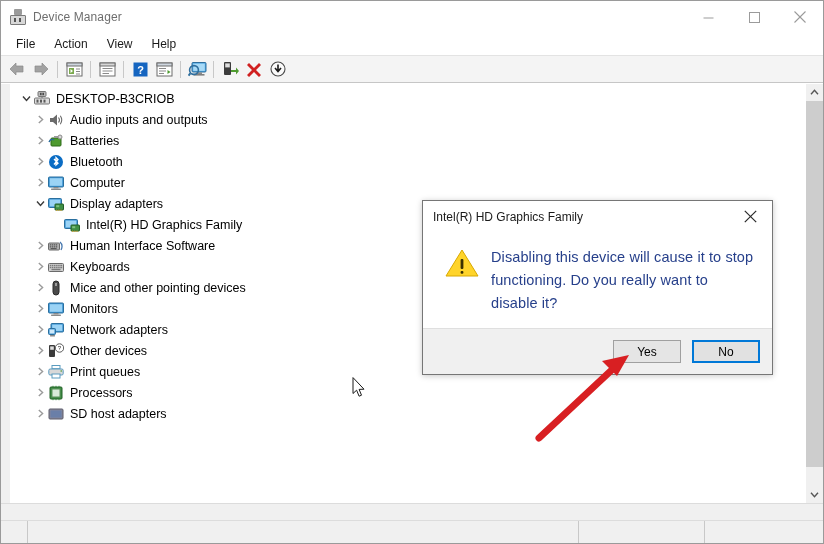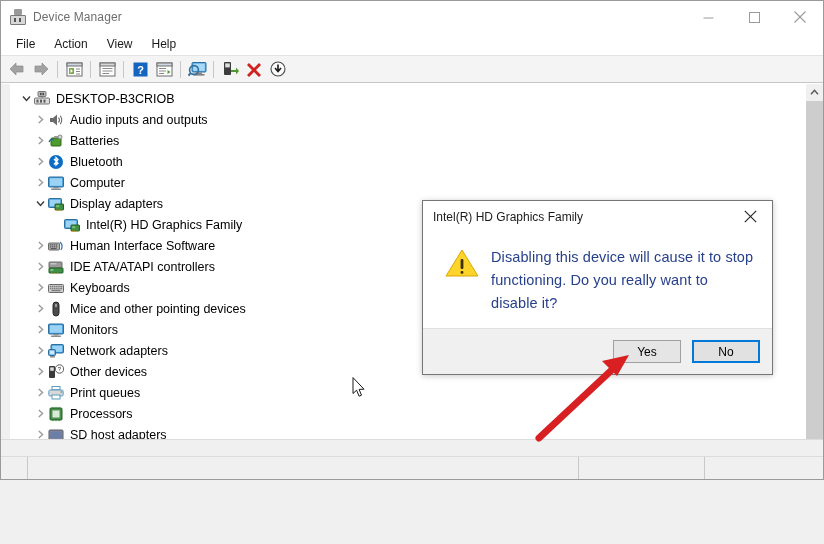--- a/index.html
+++ b/index.html
@@ -3,21 +3,21 @@
 <meta charset="utf-8">
 <style>
   html,body{margin:0;padding:0;}
   body{
     width:824px;height:544px;overflow:hidden;
     background:#f0f0f0;
     font-family:"Liberation Sans","DejaVu Sans",sans-serif;
     -webkit-font-smoothing:antialiased;
   }
   .window{
-    position:absolute;left:0;top:0;width:824px;height:480px;
+    position:absolute;left:0;top:0;width:824px;height:544px;
     background:#ffffff;
     border:1px solid #9a9a9a;
     box-sizing:border-box;
     display:flex;flex-direction:column;
   }
 
   
   .titlebar{
     height:32px;flex:0 0 32px;background:#ffffff;
     display:flex;align-items:center;position:relative;
@@ -436,39 +436,20 @@
                 <rect x="5.8" y="8.2" width="1.4" height="1.3"></rect>
                 <rect x="7.8" y="8.2" width="1.4" height="1.3"></rect>
                 <rect x="2.6" y="10" width="6" height="1.2"></rect>
               </g>
               <path d="M12 4 Q15.5 7 13 12" fill="none" stroke="#4a7ab0" stroke-width="1.3"></path>
             </svg>
         </span>
         <span class="label">Human Interface Software</span>
       </div>
 
-      <div class="row indent1">
-        <span class="chev">
-          <svg width="9" height="9" viewBox="0 0 9 9">
-              <path d="M2.8 1 L6.6 4.5 L2.8 8" fill="none" stroke="#9a9a9a" stroke-width="1.4"></path>
-            </svg>
-        </span>
-        <span class="icon">
-          <svg width="16" height="16" viewBox="0 0 16 16">
-              <rect x="1" y="3" width="13" height="6" fill="#9a9a9a" stroke="#6a6a6a" rx="0.8"></rect>
-              <rect x="2.4" y="4.2" width="6" height="1.2" fill="#cfcfcf"></rect>
-              <rect x="1" y="9" width="14" height="5" fill="#3f8f45" stroke="#246028" rx="0.6"></rect>
-              <rect x="2.4" y="10" width="3" height="2" fill="#7dc07f"></rect>
-              <rect x="3" y="13.6" width="1.2" height="1.3" fill="#c8a23a"></rect>
-              <rect x="6" y="13.6" width="1.2" height="1.3" fill="#c8a23a"></rect>
-              <rect x="9" y="13.6" width="1.2" height="1.3" fill="#c8a23a"></rect>
-            </svg>
-        </span>
-        <span class="label">IDE ATA/ATAPI controllers</span>
-      </div>
 
       <div class="row indent1">
         <span class="chev">
           <svg width="9" height="9" viewBox="0 0 9 9">
               <path d="M2.8 1 L6.6 4.5 L2.8 8" fill="none" stroke="#9a9a9a" stroke-width="1.4"></path>
             </svg>
         </span>
         <span class="icon">
           <svg width="16" height="16" viewBox="0 0 16 16">
               <rect x="0.5" y="4.5" width="15" height="8" fill="#cfcfcf" stroke="#6a6a6a" rx="1"></rect>

